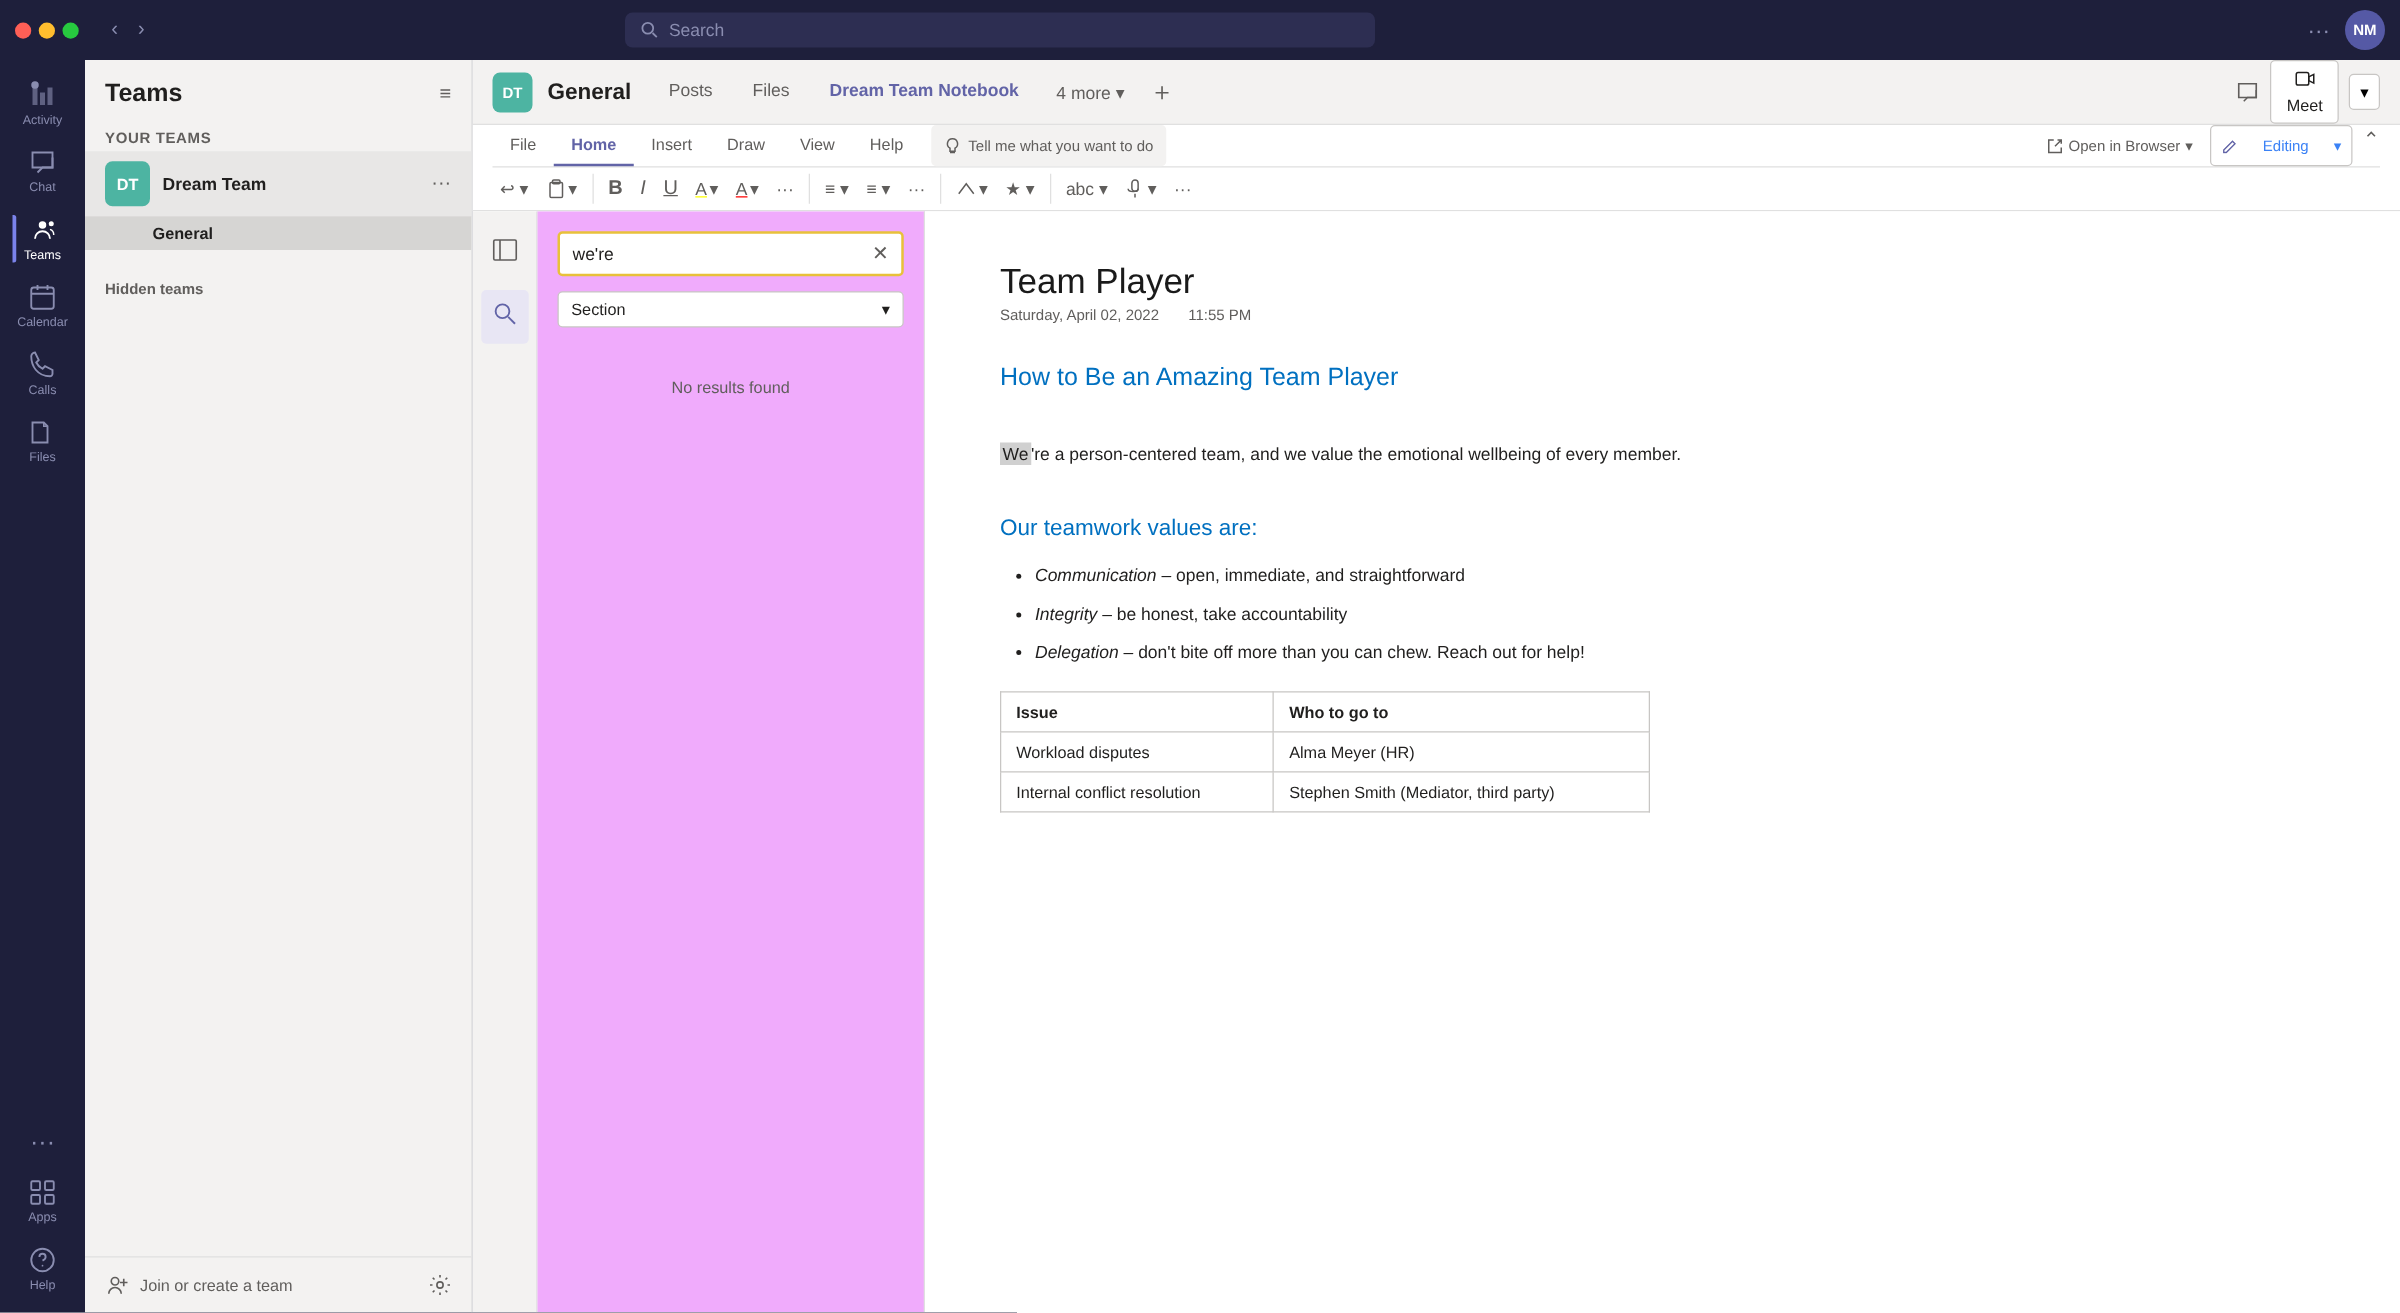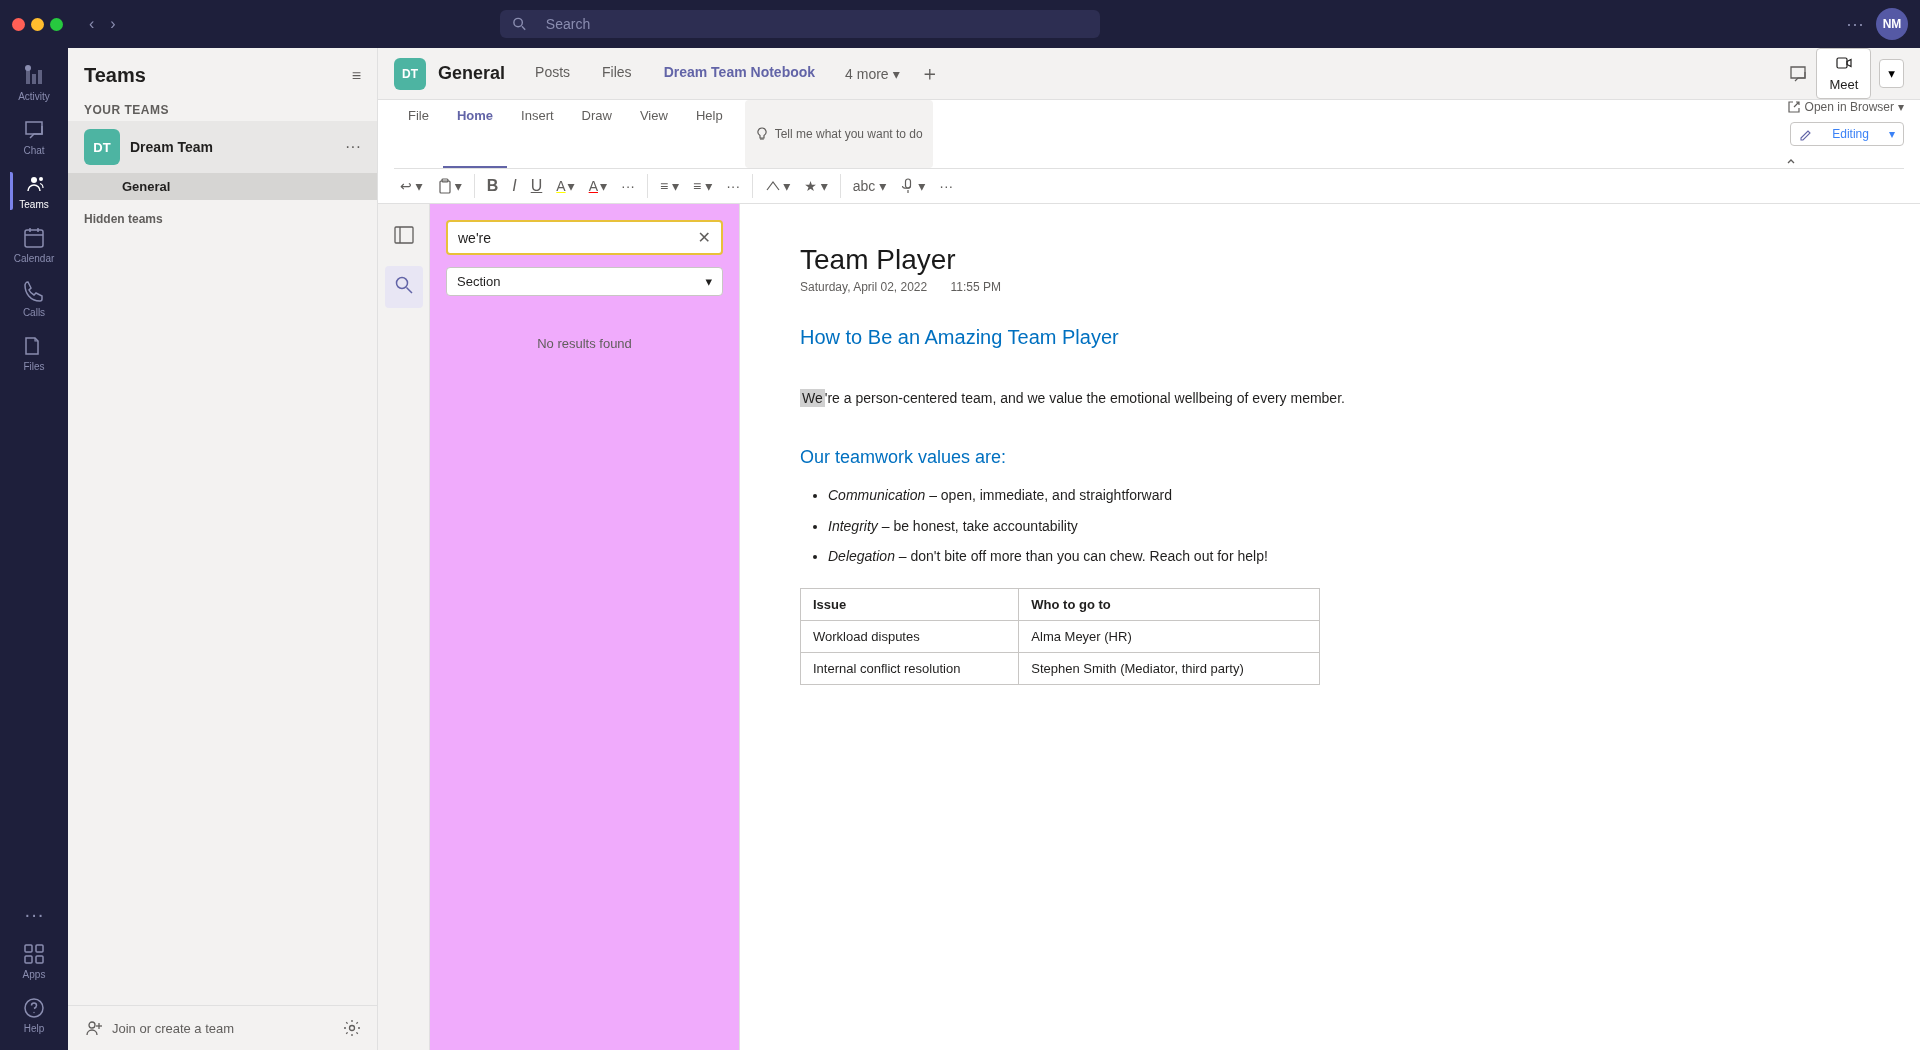--- a/index.html
+++ b/index.html
@@ -24,21 +24,21 @@
     .nav-arrow { background: none; border: none; color: #8a8db0; font-size: 16px; cursor: pointer; padding: 4px 6px; }
     .search-bar {
       flex: 1;
       max-width: 600px;
       margin: 0 auto;
       background: #2d2e52;
       border-radius: 6px;
       display: flex;
       align-items: center;
       padding: 6px 12px;
-      gap: 19px;
+      gap: 8px;
     }
     .search-bar input {
       background: none;
       border: none;
       color: #c0c2d8;
       font-size: 14px;
       outline: none;
       width: 100%;
     }
     .search-bar input::placeholder { color: #8a8db0; }
@@ -116,21 +116,21 @@
     .team-more { color: #605e5c; }
     .channel-item {
       display: flex;
       align-items: center;
       padding: 6px 16px 6px 54px;
       cursor: pointer;
       font-size: 13px;
       color: #605e5c;
     }
     .channel-item.active { font-weight: 600; color: #201f1e; background: #d6d5d3; }
-    .hidden-teams-label { font-size: 12px; color: #605e5c; padding: 12px 16px 4px; font-weight: 600; }
+    .hidden-teams-label { font-size: 12px; color: #605e5c; padding: 24px 16px 4px; font-weight: 600; }
     .left-panel-footer {
       margin-top: auto;
       padding: 12px 16px;
       display: flex;
       align-items: center;
       justify-content: space-between;
       border-top: 1px solid #e0e0e0;
     }
     .join-team-btn { display: flex; align-items: center; gap: 8px; font-size: 13px; color: #605e5c; cursor: pointer; }
 
@@ -476,21 +476,21 @@
         <div class="ribbon-tab">Draw</div>
         <div class="ribbon-tab">View</div>
         <div class="ribbon-tab">Help</div>
         <div class="tell-me">
           <svg width="14" height="14" viewBox="0 0 14 14" fill="none">
               <path d="M7 1a4 4 0 0 1 2 7.5V11H5V8.5A4 4 0 0 1 7 1z" stroke="#605e5c" stroke-width="1.2"></path>
               <line x1="5" y1="12" x2="9" y2="12" stroke="#605e5c" stroke-width="1.2"></line>
             </svg>
           <span>Tell me what you want to do</span>
         </div>
-        <div style="margin-left:auto; display:flex; gap:8px;flex-direction:column;">
+        <div style="margin-left:auto; display:flex; gap:8px;">
           <div class="open-browser-btn">
             <svg width="14" height="14" viewBox="0 0 14 14" fill="none">
                 <path d="M6 2H2v10h10V8" stroke="#605e5c" stroke-width="1.2"></path>
                 <path d="M9 2h3v3M12 2l-5 5" stroke="#605e5c" stroke-width="1.2"></path>
               </svg>
             <span>Open in Browser</span>
             <span>▾</span>
           </div>
           <div class="editing-btn">
             <svg width="13" height="13" viewBox="0 0 13 13" fill="none">

